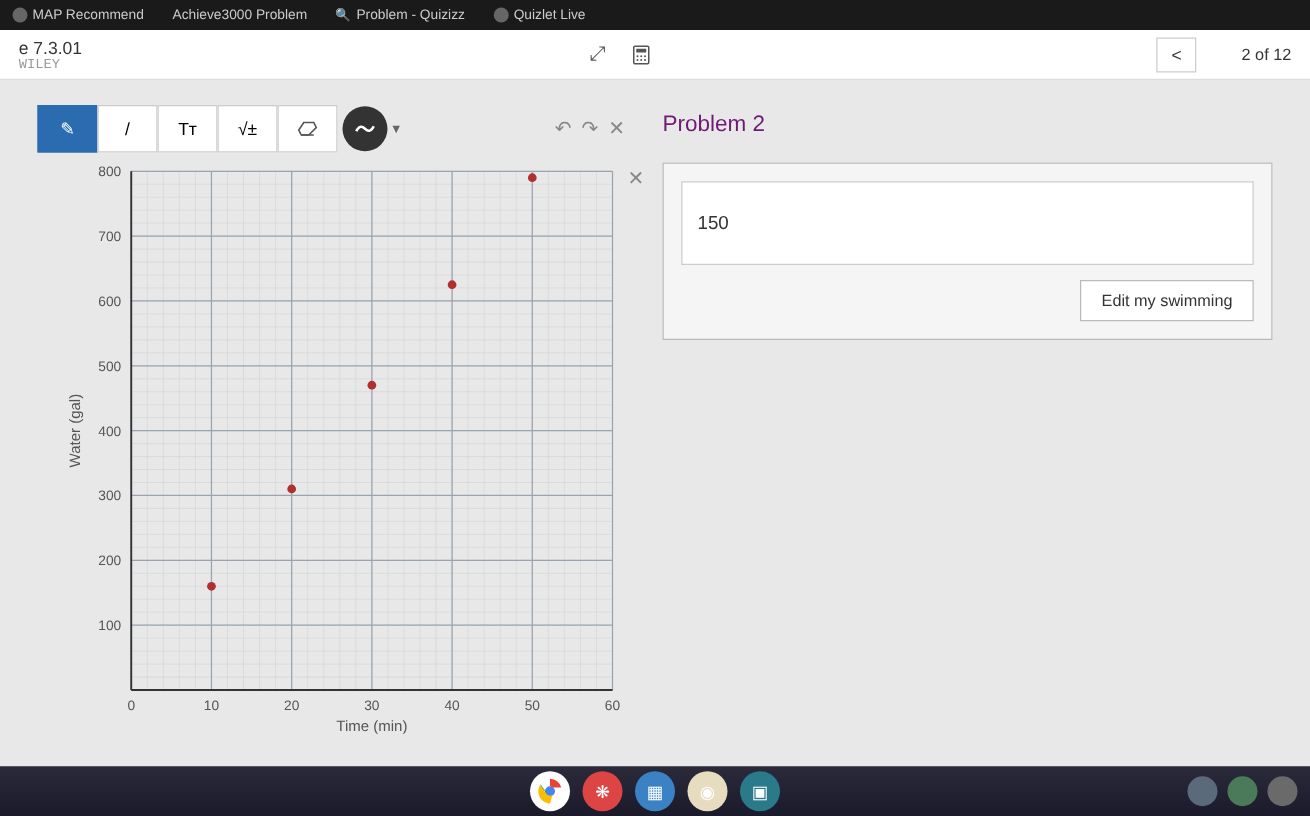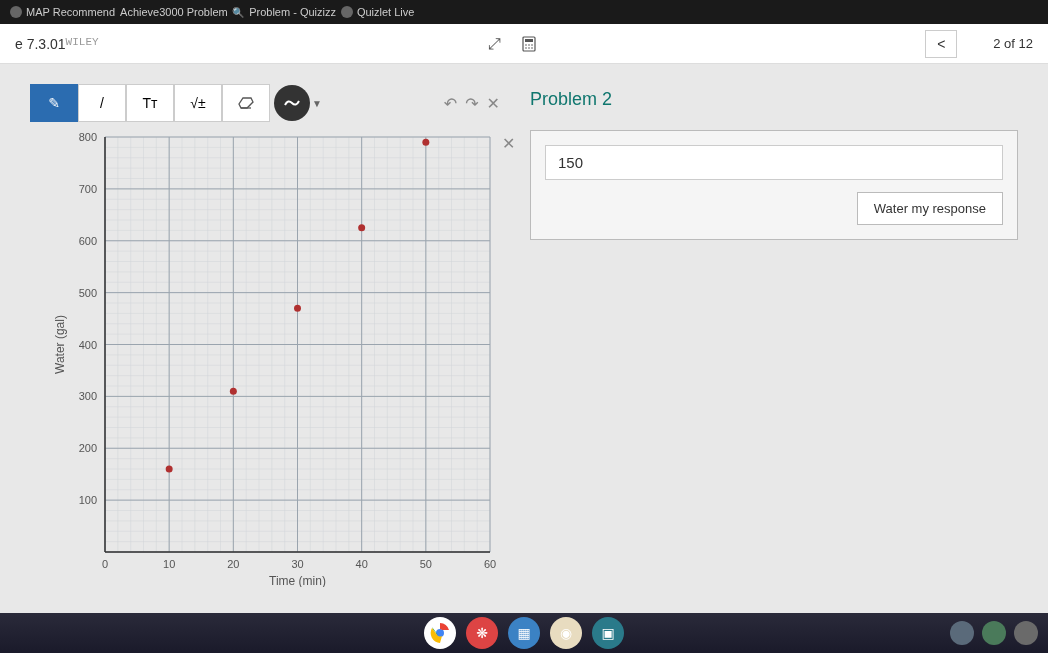--- a/index.html
+++ b/index.html
@@ -1,23 +1,23 @@
 <!DOCTYPE html>
 <html><head>
   <meta charset="utf-8">
   <style>
     * { margin: 0; padding: 0; box-sizing: border-box; font-family: Arial, sans-serif; }
     body { background: #e8e8e8; width: 1048px; height: 653px; overflow: hidden; position: relative; }
     
-    .browser-bar { background: #1a1a1a; height: 24px; display: flex; align-items: center; gap: 5px; padding: 0 10px; color: #ccc; font-size: 11px; text-align: center; }
+    .browser-bar { background: #1a1a1a; height: 24px; display: flex; align-items: center; gap: 23px; padding: 0 10px; color: #ccc; font-size: 11px; text-align: center; }
     .browser-tab { display: flex; align-items: center; gap: 4px; }
     .tab-icon { width: 12px; height: 12px; border-radius: 50%; background: #666; display: inline-block; }
     
     .top-bar { background: #fff; height: 40px; display: flex; align-items: center; justify-content: space-between; padding: 0 15px; border-bottom: 1px solid #ddd; }
-    .top-left { display: flex; }
+    .top-left { display: flex; flex-direction: column; }
     .assignment-title { font-size: 14px; color: #333; }
     .publisher { font-size: 11px; color: #999; font-family: Liberation Mono, monospace; }
     .top-center { display: flex; gap: 15px; }
     .top-icon { width: 20px; height: 20px; display: flex; align-items: center; justify-content: center; color: #555; cursor: pointer; }
     .top-right { display: flex; align-items: center; gap: 12px; }
     .nav-btn { width: 32px; height: 28px; border: 1px solid #ccc; background: #fff; display: flex; align-items: center; justify-content: center; cursor: pointer; font-size: 14px; color: #333; }
     .page-counter { font-size: 13px; color: #333; margin-left: 24px; }
     
     .content { display: flex; padding: 20px 30px; gap: 30px; height: calc(100% - 64px - 40px); }
     
@@ -27,25 +27,25 @@
     .tool-btn.active { background: #2b6cb0; color: #fff; border-color: #2b6cb0; }
     .tool-btn.dark { background: #333; color: #fff; border-radius: 50%; width: 36px; height: 36px; border: none; margin: 0 4px; }
     .tool-dropdown { font-size: 10px; color: #666; margin-left: -2px; }
     .tool-spacer { flex: 1; }
     .tool-end { display: flex; gap: 8px; align-items: center; color: #888; font-size: 16px; }
     
     .chart-area { position: relative; width: 450px; height: 460px; margin-left: 20px; }
     .chart-svg { width: 100%; height: 100%; }
     
     .right-panel { flex: 1; padding-top: 5px; }
-    .problem-title { font-size: 18px; color: #0f766e; margin-bottom: 20px; font-weight: normal; }
+    .problem-title { font-size: 18px; color: #701a75; margin-bottom: 20px; font-weight: normal; }
     .problem-text { font-size: 14px; color: #444; line-height: 1.5; margin-bottom: 18px; position: relative; }
     .close-x { position: absolute; left: -28px; top: 2px; color: #888; font-size: 16px; cursor: pointer; }
     .answer-box { border: 1px solid #bbb; background: #f5f5f5; padding: 14px; }
-    .answer-value { background: #fff; border: 1px solid #ccc; padding: 8px 12px; font-size: 15px; color: #333; margin-bottom: 12px; }
+    .answer-value { background: #fff; border: 1px solid #ccc; padding: 24px 12px; font-size: 15px; color: #333; margin-bottom: 12px; }
     .edit-btn { float: right; background: #fff; border: 1px solid #bbb; padding: 8px 16px; font-size: 13px; color: #333; cursor: pointer; }
     .answer-box::after { content: ""; display: block; clear: both; }
     
     .taskbar { position: absolute; bottom: 0; left: 0; right: 0; height: 40px; background: linear-gradient(180deg, #2a2a3a, #1a1a2a); display: flex; align-items: center; justify-content: center; gap: 10px; }
     .taskbar-right { position: absolute; right: 10px; display: flex; gap: 8px; align-items: center; }
     .tb-icon { width: 32px; height: 32px; border-radius: 50%; background: #4a6a9a; display: flex; align-items: center; justify-content: center; color: #fff; font-size: 14px; cursor: pointer; }
     .tb-chrome { background: #fff; }
     .tb-red { background: #d44; }
     .tb-blue { background: #3b82c4; }
     .tb-cream { background: #e8dcc0; }
@@ -244,21 +244,21 @@
     </div>
   </div>
 
   <div class="right-panel">
     <h2 class="problem-title">Problem 2</h2>
     <p class="problem-text">
       <span class="close-x">✕</span>
     </p>
     <div class="answer-box">
       <div class="answer-value">150</div>
-      <button class="edit-btn">Water my response</button>
+      <button class="edit-btn">Edit my swimming</button>
     </div>
   </div>
 </div>
 
 <div class="taskbar">
   <div class="tb-icon tb-chrome">
     <svg width="22" height="22" viewBox="0 0 22 22">
         <circle cx="11" cy="11" r="10" fill="#fff"></circle>
         <circle cx="11" cy="11" r="4" fill="#4285f4"></circle>
         <path d="M11 1 A10 10 0 0 1 20 8 L13 8 A4 4 0 0 0 11 7 Z" fill="#ea4335"></path>

